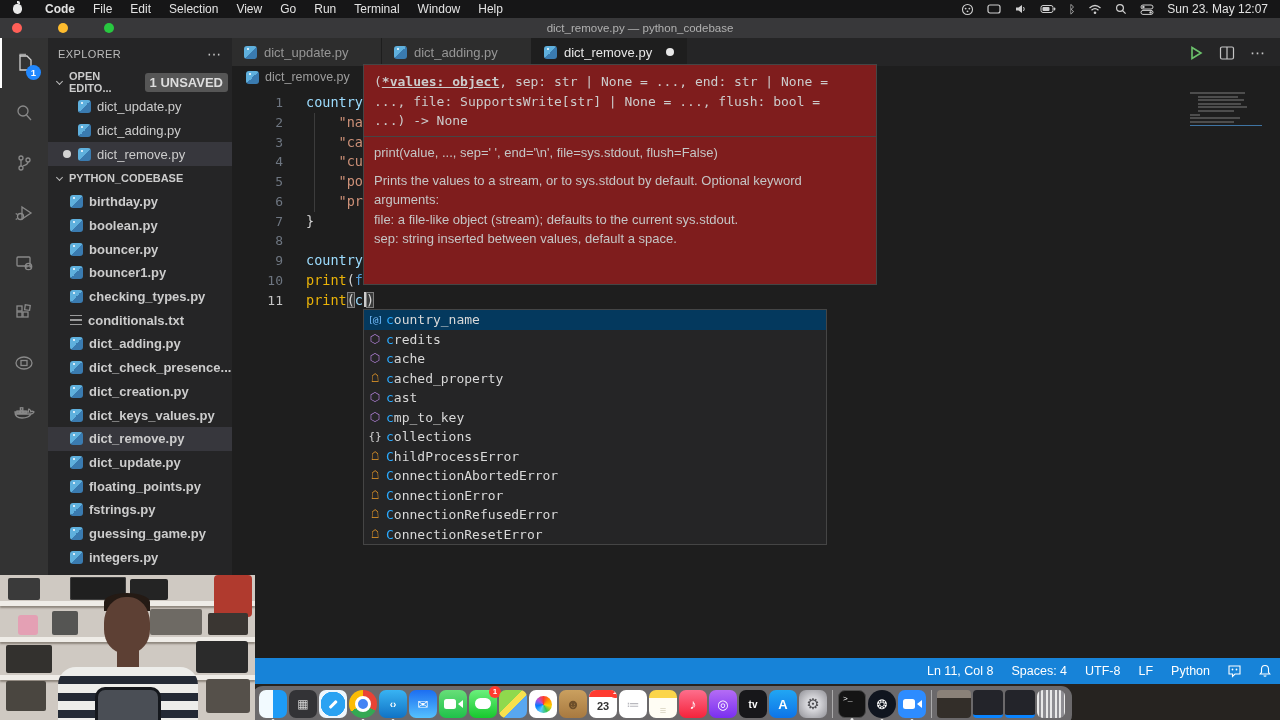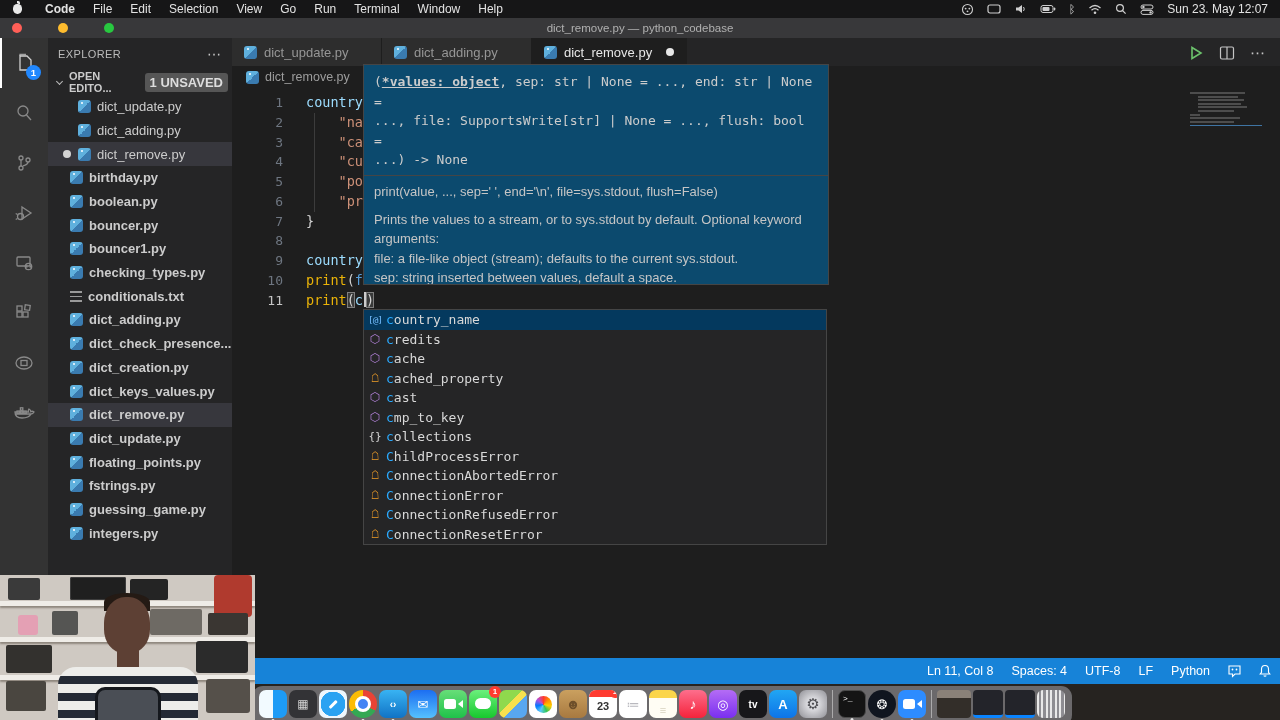--- a/index.html
+++ b/index.html
@@ -78,21 +78,21 @@
   .tok-punct{color:#d4d4d4;} .tok-kw{color:#569cd6;} .tok-ws{color:#d4d4d4;}
   .tok-punctbox{color:#d4d4d4;background:rgba(90,93,94,.45);box-shadow:0 0 0 1px rgba(140,140,140,.85) inset;}
   .cursor{display:inline-block;width:2px;height:15px;background:#cccccc;vertical-align:-2px;margin:0 0 0 1px;}
 
   
   .minimap{position:absolute;right:16px;top:54px;width:74px;}
   .mm-line{height:2px;margin-bottom:1.6px;background:#4d4d4d;}
   .mm-blue{height:1.6px;background:#3f74a3;margin-top:2px;}
 
   
-  .tooltip{position:absolute;left:131px;top:26px;width:466px;height:221px;background:#0c4a6e;
+  .tooltip{position:absolute;left:131px;top:26px;width:514px;height:221px;background:#7f1d1d;
     border:1px solid #454545;z-index:32;color:#cccccc;overflow:hidden;}
   .tt-sig{padding:7px 10px 5px 10px;font-family:"DejaVu Sans Mono","Liberation Mono",monospace;
     font-size:13px;line-height:19.5px;border-bottom:1px solid #454545;}
   .tt-param{font-weight:bold;text-decoration:underline;}
   .tt-docs{padding:6px 10px;font-size:13px;line-height:19.4px;color:#c5c5c5;}
   .tt-docs .d0{margin-bottom:9px;}
 
   
   .suggest{position:absolute;left:131px;top:271px;width:464px;background:#252526;border:1px solid #454545;
     z-index:33;font-family:"DejaVu Sans Mono","Liberation Mono",monospace;font-size:13px;}
@@ -323,20 +323,24 @@
           <span class="moddot"></span>
           <span class="pyicon"></span>
           <span>dict_adding.py</span>
         </div>
         <div class="row sel">
           <span class="moddot on"></span>
           <span class="pyicon"></span>
           <span>dict_remove.py</span>
         </div>
       </div>
+    <div class="sec-head">
+      <span class="chev"></span>
+      <span>PYTHON_CODEBASE</span>
+    </div>
     <div class="files" id="file-list">
         <div class="row">
           <span class="pyicon"></span>
           <span>birthday.py</span>
         </div>
         <div class="row">
           <span class="pyicon"></span>
           <span>boolean.py</span>
         </div>
         <div class="row">

